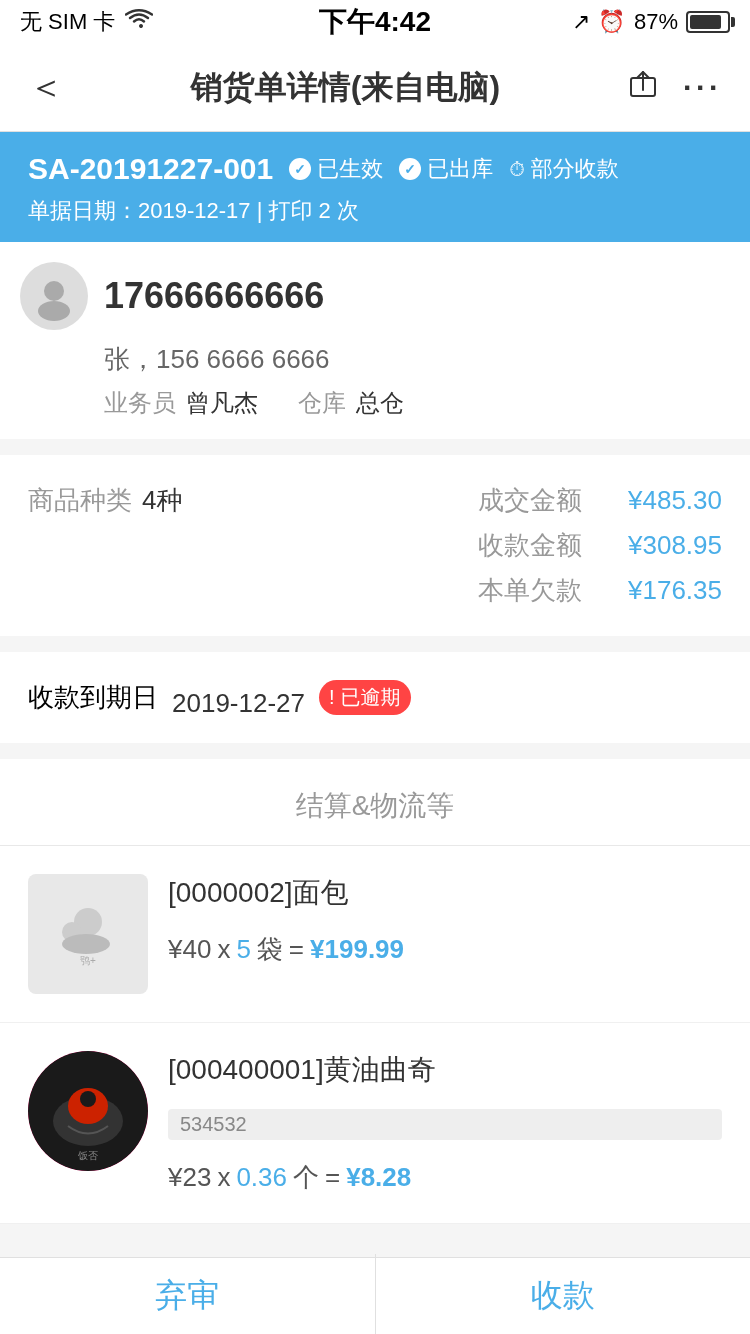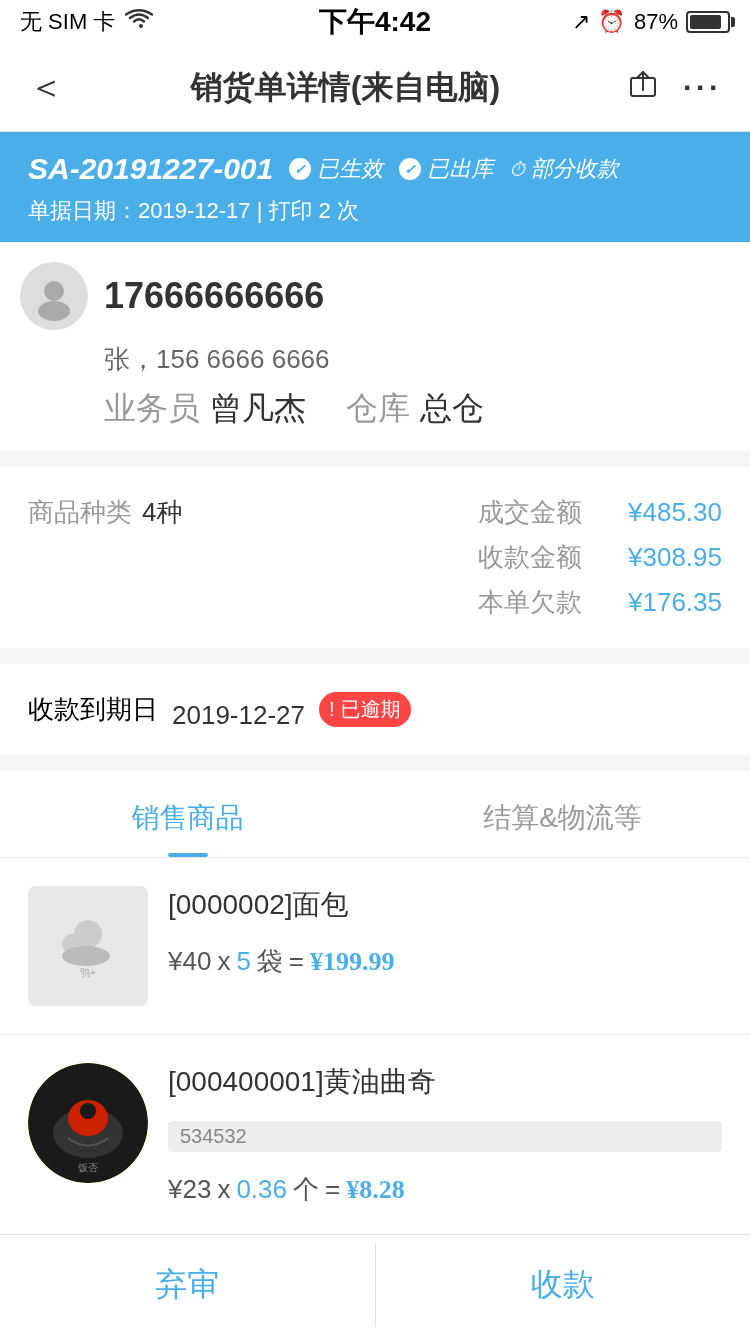--- a/index.html
+++ b/index.html
@@ -111,21 +111,20 @@
     
     .order-header {
       background: #4aaee8;
       padding: 20px 28px 16px;
       width: 750px;
     }
     .order-id-row {
       display: flex;
       gap: 16px;
       margin-bottom: 10px;
-      font-style: italic;
     }
     .order-id {
       font-size: 30px;
       font-weight: 700;
       color: #fff;
     }
     .status-badge {
       display: flex;
       align-items: center;
       gap: 6px;
@@ -193,21 +192,21 @@
     .customer-meta {
       display: flex;
       align-items: center;
       gap: 40px;
       padding-left: 84px;
     }
     .meta-item {
       display: flex;
       align-items: center;
       gap: 10px;
-      font-size: 32px;
+      font-size: 24px;
       color: #555;
     }
     .meta-label {
       color: #999;
     }
     .meta-value {
       color: #333;
     }
 
     
@@ -364,30 +363,29 @@
       display: flex;
       align-items: center;
       gap: 6px;
     }
     .product-qty {
       color: #4aaee8;
     }
     .product-total {
       color: #4aaee8;
       font-weight: 600;
-      font-family: Liberation Serif, serif;
     }
 
     
     .bottom-bar {
       position: fixed;
       bottom: 0;
       left: 0;
       width: 750px;
-      height: 100px;
+      height: 77px;
       background: #fff;
       border-top: 1px solid #e0e0e0;
       display: flex;
       align-items: center;
     }
     .bottom-btn {
       flex: 1;
       text-align: center;
       font-size: 32px;
       font-weight: 500;
@@ -511,23 +509,20 @@
 <div class="due-section">
   <span class="due-label">收款到期日</span>
   <span class="due-date">2019-12-27</span>
   <div class="overdue-badge">
     <span>!</span>
     <span>已逾期</span>
   </div>
 </div>
 
 <div class="tabs-section">
-  <div class="tab-item active">
-    <span>销售商品</span>
-  </div>
   <div class="tab-item inactive">
     <span>结算&amp;物流等</span>
   </div>
 </div>
 
 <div class="products-section">
 
   <div class="product-item">
     <div class="product-thumb ghost">
       <svg width="80" height="80" viewBox="0 0 80 80">
@@ -544,21 +539,21 @@
         <span> x </span>
         <span class="product-qty">5</span>
         <span>袋</span>
         <span> = </span>
         <span class="product-total">¥199.99</span>
       </div>
     </div>
   </div>
 
   <div class="product-item">
-    <div class="product-thumb" style="background:#fde047;border-radius:50%;overflow:hidden;">
+    <div class="product-thumb" style="background:#be185d;border-radius:50%;overflow:hidden;">
       <svg width="120" height="120" viewBox="0 0 120 120">
         <circle cx="60" cy="60" r="60" fill="#1a1a1a"></circle>
         <ellipse cx="60" cy="70" rx="35" ry="25" fill="#333"></ellipse>
         <ellipse cx="60" cy="55" rx="20" ry="18" fill="#cc2200"></ellipse>
         <circle cx="60" cy="48" r="8" fill="#1a1a1a"></circle>
         <path d="M40 75 Q60 90 80 75" stroke="#555" stroke-width="2" fill="none"></path>
         <text x="60" y="108" text-anchor="middle" font-size="10" fill="#888">饭否</text>
       </svg>
     </div>
     <div class="product-info">

